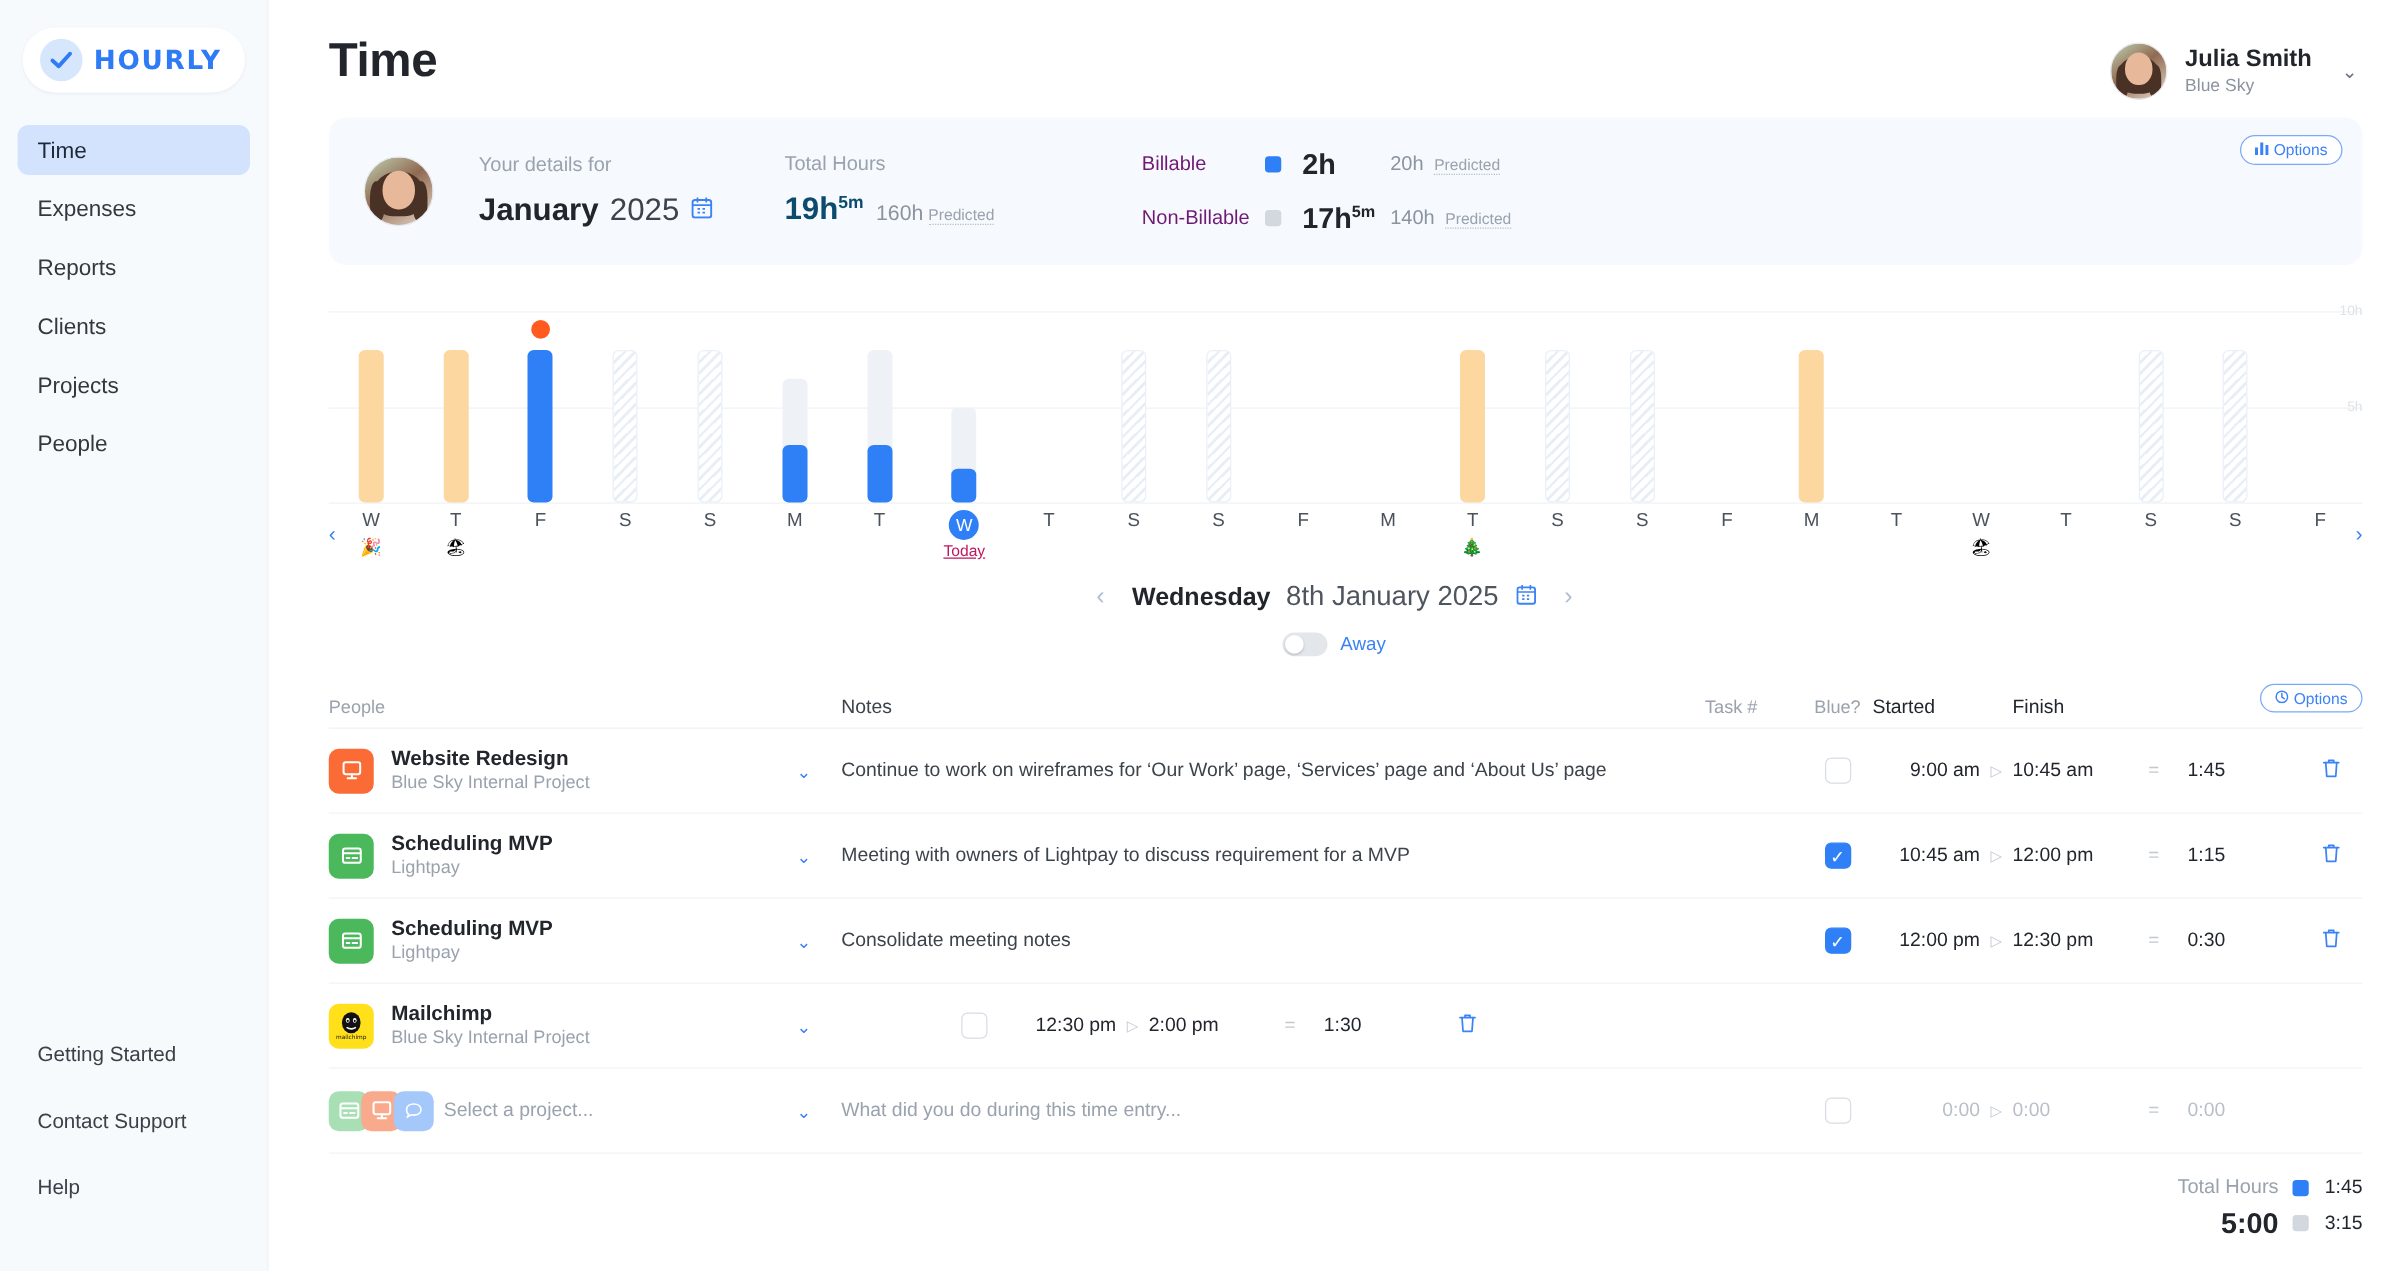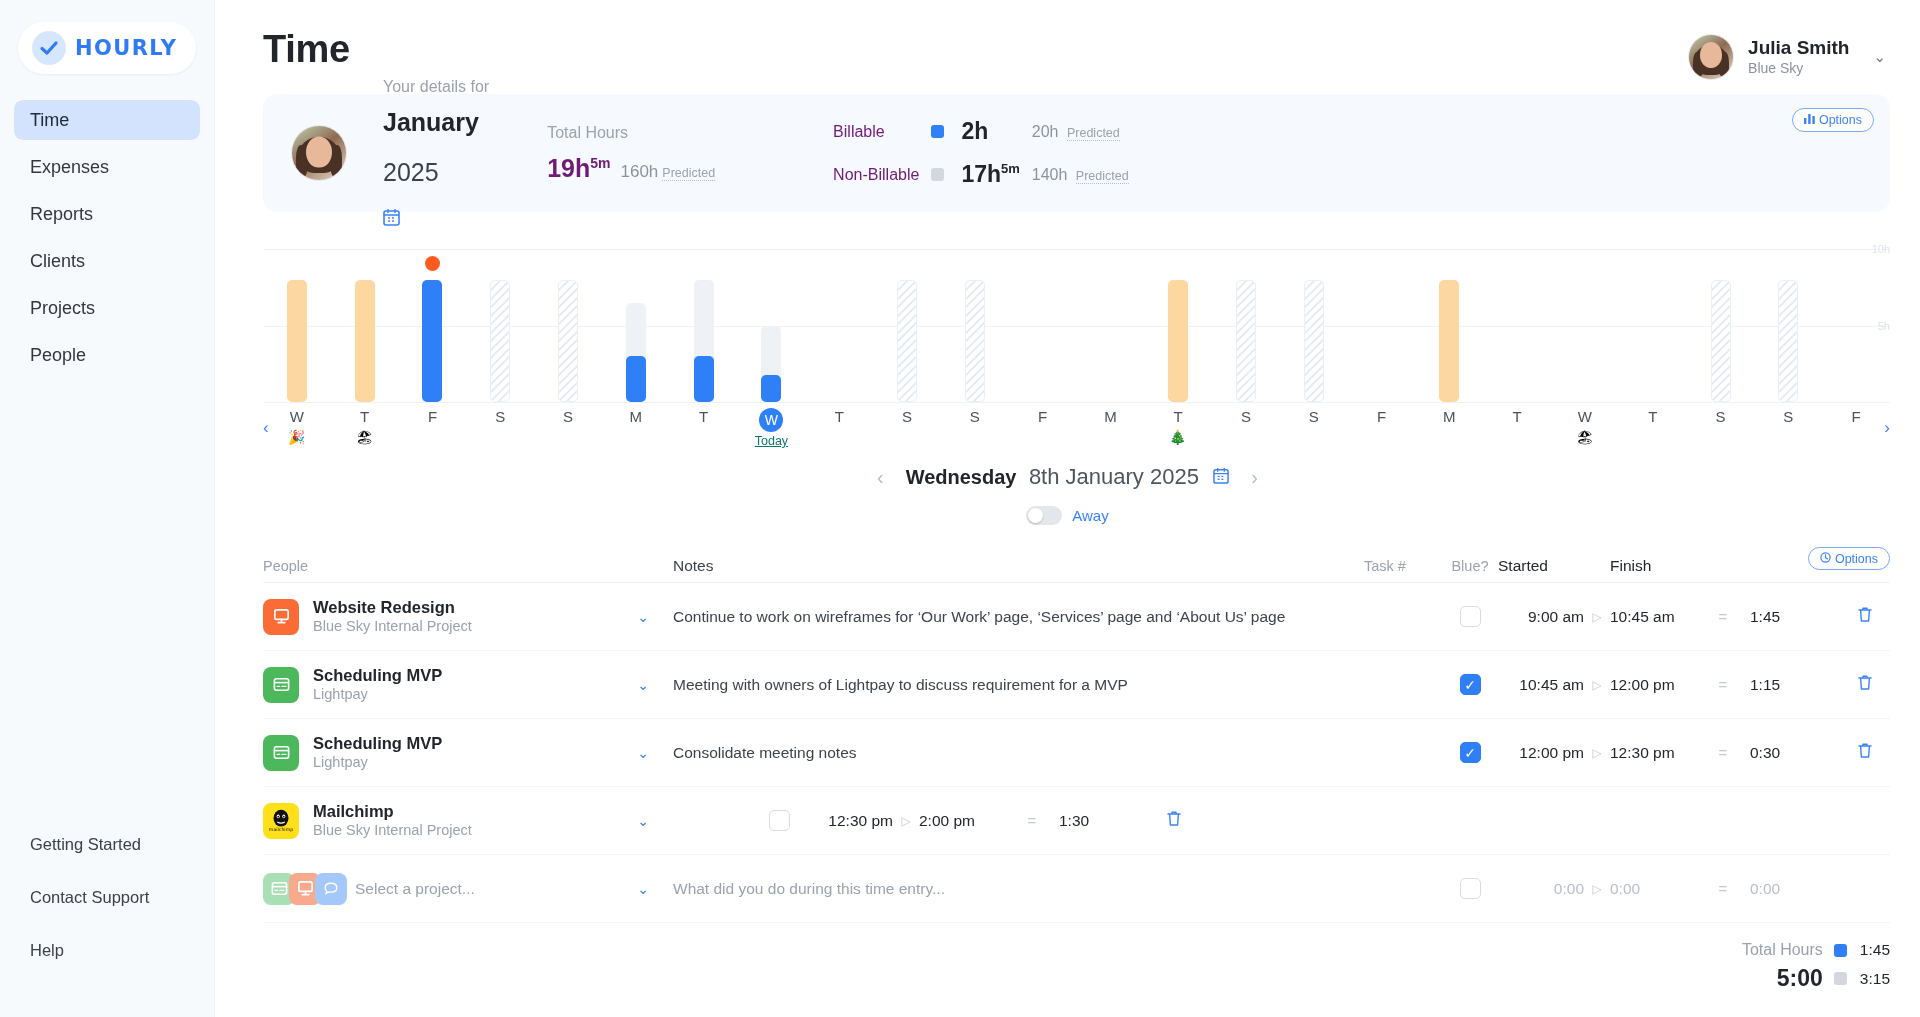--- a/index.html
+++ b/index.html
@@ -107,24 +107,24 @@
     overflow:hidden; position:relative; flex:0 0 56px; margin-right: 36px;
     border: 1px solid #e6e9ee;
   }
   .avatar-md .face { position:absolute; left:50%; top:48%; transform:translate(-50%,-50%); width:26px;height:31px;border-radius:50% 50% 48% 48%; background:#e7b99a;}
   .avatar-md .hair { position:absolute; left:50%; top:20%; transform:translateX(-50%); width:41px;height:36px;border-radius:50% 50% 40% 40%; background:#4a3125;}
   .avatar-md .hair2 { position:absolute; left:4px; top:36%; width:12px;height:32px;border-radius:40%;background:#4a3125;}
   .avatar-md .hair3 { position:absolute; right:4px; top:36%; width:12px;height:32px;border-radius:40%;background:#4a3125;}
 
   .sum-col { margin-right: 58px; }
   .sum-label { font-size: 16px; color: #9aa2ad; margin-bottom: 12px; }
-  .sum-big { font-size: 25px; font-weight: 700; color: #22262c; display:flex; align-items:flex-start; gap:21px;flex-direction:column;}
+  .sum-big { font-size: 25px; font-weight: 700; color: #22262c; display:flex; align-items:center; gap:9px;}
   .sum-big .yr { font-weight: 400; color:#3d434b;}
   .cal-icon { color:#3b82f6; font-size:20px; line-height:1; cursor:pointer;}
-  .hours-main { font-size: 25px; font-weight: 700; color: #701a75; }
+  .hours-main { font-size: 25px; font-weight: 700; color: #0c4a6e; }
   .hours-main sup { font-size: 14px; font-weight: 700; }
   .hours-pred { font-size: 17px; color: #8b939e; margin-left: 10px; }
   .pred-tag { font-size: 12.5px; color:#9aa2ad; border-bottom: 1px dotted #b9c0c9; margin-left: 4px;}
   .row-flex { display:flex; align-items: baseline; }
 
   .billgrid { display:grid; grid-template-columns: auto 18px auto auto; gap: 16px 12px; align-items:center; margin-left: 60px;}
   .bg-lbl { font-size: 16px; color:#701a75; text-align:left;}
   .sw { width: 13px; height: 13px; border-radius: 3px; }
   .sw.blue { background:#2f80f7; }
   .sw.grey { background:#d3d8de; }
@@ -158,21 +158,21 @@
     position:absolute; width:15px; height:15px; border-radius:50%;
     background:#ff5b1f;
   }
   .days-row { position:relative; margin: 0 30px 0 48px; height:52px; }
   .day-cell { position:absolute; text-align:center; width:34px; }
   .day-letter { font-size:15px; color:#4b525b; }
   .day-letter.today {
     width:24px;height:24px;border-radius:50%;background:#2f80f7;color:#fff;
     display:flex;align-items:center;justify-content:center;margin:0 auto;font-size:14px;
   }
-  .day-today-lbl { font-size:12.5px; color:#0f766e; margin-top:2px;text-decoration:underline; }
+  .day-today-lbl { font-size:12.5px; color:#be185d; margin-top:2px;text-decoration:underline; }
   .day-emoji { font-size:14px; margin-top:4px; }
   .nav-arrow { position:absolute; font-size:17px; color:#3b82f6; cursor:pointer; }
 
   
   .datenav { text-align:center; margin-top: 10px; }
   .datenav-line { display:flex; align-items:center; justify-content:center; gap:22px;}
   .dn-arrow { font-size: 20px; color:#aebdd3; cursor:pointer; }
   .dn-day { font-size: 20px; font-weight:700; color:#22262c; }
   .dn-date { font-size: 22px; color:#4e555e; font-weight:400; margin-left:8px; }
   .dn-cal { color:#3b82f6; font-size:19px; margin-left:10px; cursor:pointer;}

